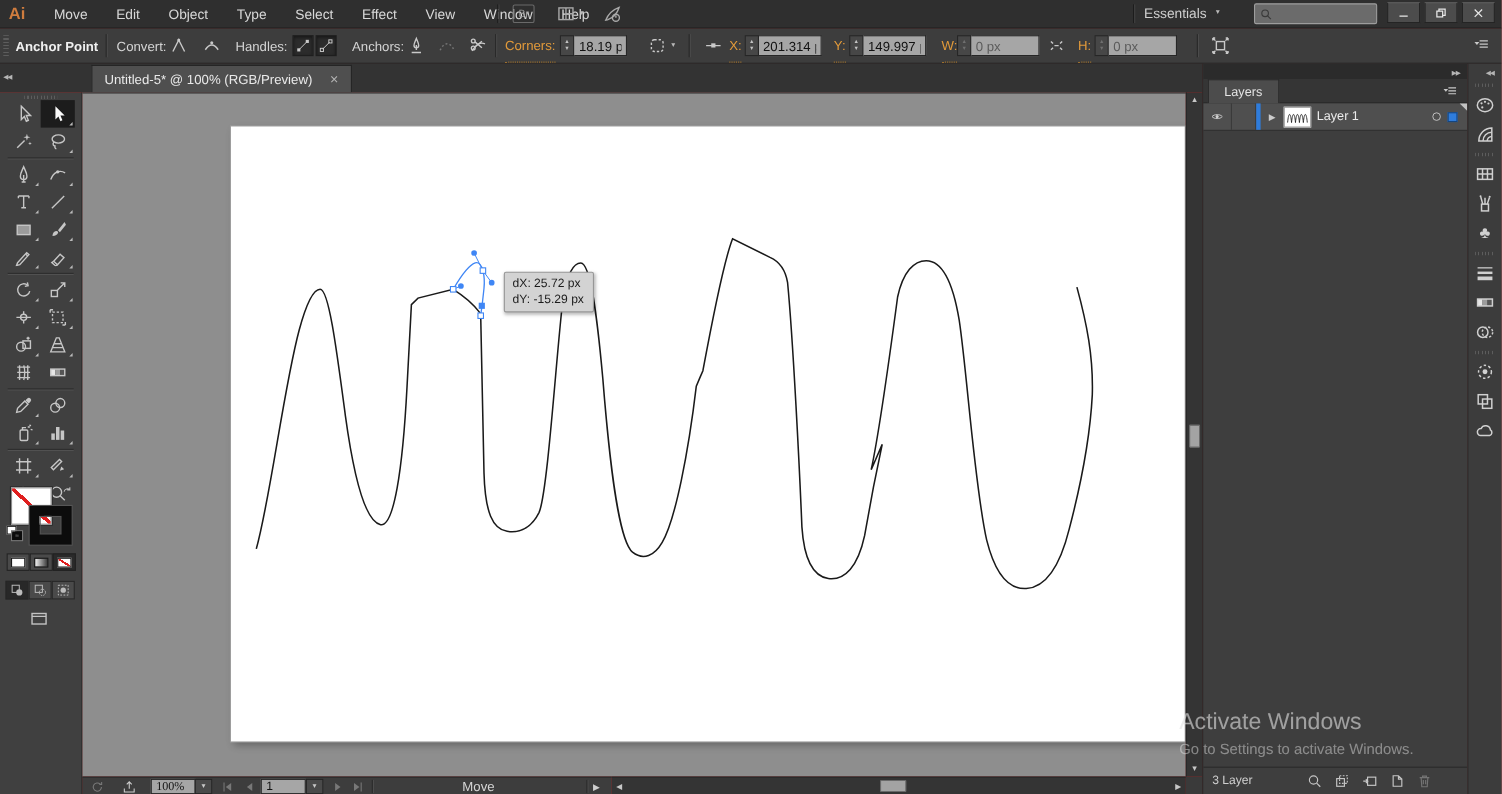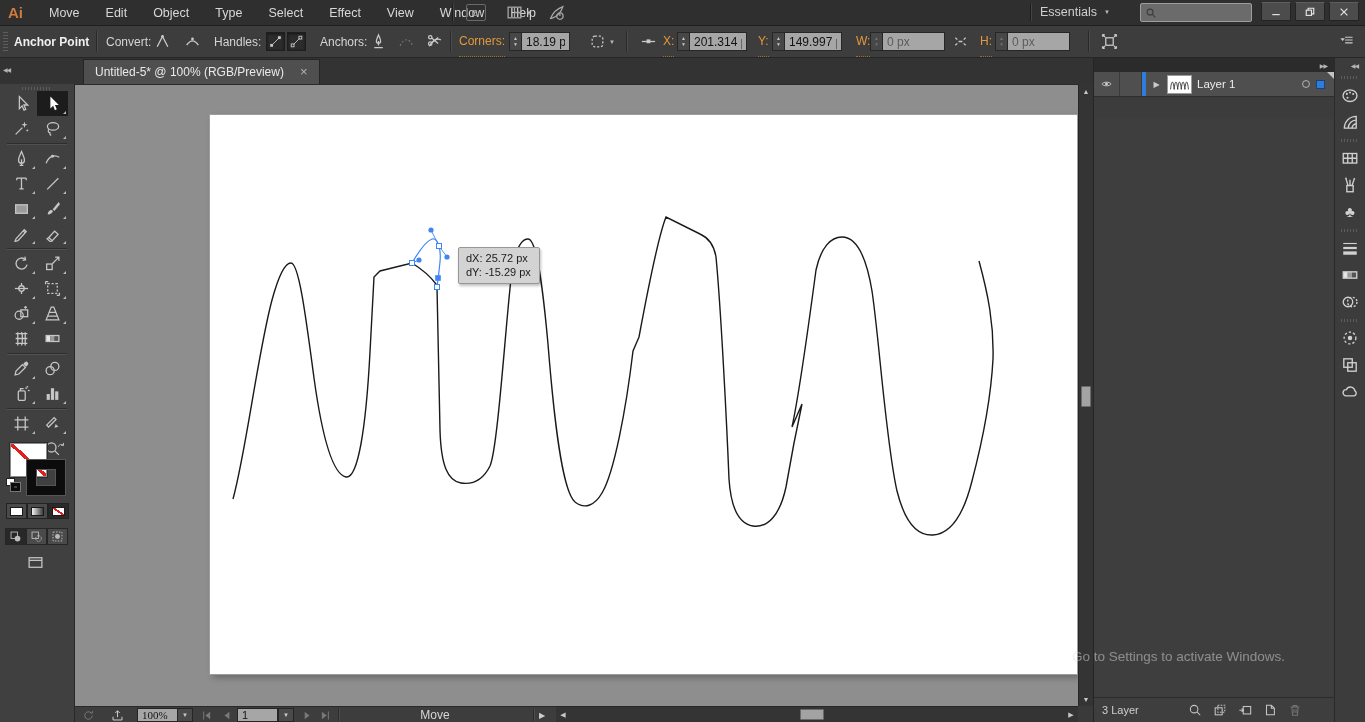--- a/index.html
+++ b/index.html
@@ -665,20 +665,29 @@
     <span class="sb-sep" style="left:263px"></span>
     <span class="sb-msg">Move</span>
     <span class="sb-sep" style="left:458px"></span>
     <span class="sb" style="left:464px;font-size:8px">▶</span>
   </div>
 
   <div class="dock">
     <div class="dock-head">
         <span class="chev">▶▶</span>
       </div>
+    <div class="ltabs">
+      <span class="ltab">Layers</span>
+      <span class="pm">
+          <svg viewBox="0 0 16 16" fill="none" stroke="currentColor" stroke-width="1.2">
+            <path d="M6.5 4.5 h8 M6.5 7.5 h8 M6.5 10.5 h8"></path>
+            <path d="M1.5 5.5 l2.4 3 2.4 -3 Z" fill="currentColor" stroke="none"></path>
+          </svg>
+        </span>
+    </div>
     <div class="lrow">
       <span class="c-eye">
           <svg viewBox="0 0 16 16" fill="none" stroke="currentColor" stroke-width="1.2">
             <path d="M1.8 8 C4.2 4.8 11.8 4.8 14.2 8 C11.8 11.2 4.2 11.2 1.8 8 Z"></path>
             <circle cx="8" cy="8" r="1.9" fill="currentColor" stroke="none"></circle>
           </svg>
         </span>
       <span class="c-lock"></span>
       <span class="selbar" id="selbar" style="background: rgb(47, 124, 219);"></span>
       <span class="c-exp">▶</span>
@@ -808,16 +817,17 @@
         </div>
         <div class="sic">
           <svg viewBox="0 0 16 16" fill="none" stroke="currentColor" stroke-width="1.2">
             <path d="M4.5 11.5 A2.8 2.8 0 0 1 4.8 5.9 A4 4 0 0 1 12.4 7 A2.5 2.5 0 0 1 11.8 11.5 Z"></path>
           </svg>
         </div>
       </div>
   </div>
 
   <div class="wm">
+    <div class="wm1">Activate Windows</div>
     <div class="wm2">Go to Settings to activate Windows.</div>
   </div>
 
 </div>
 
 </body></html>

